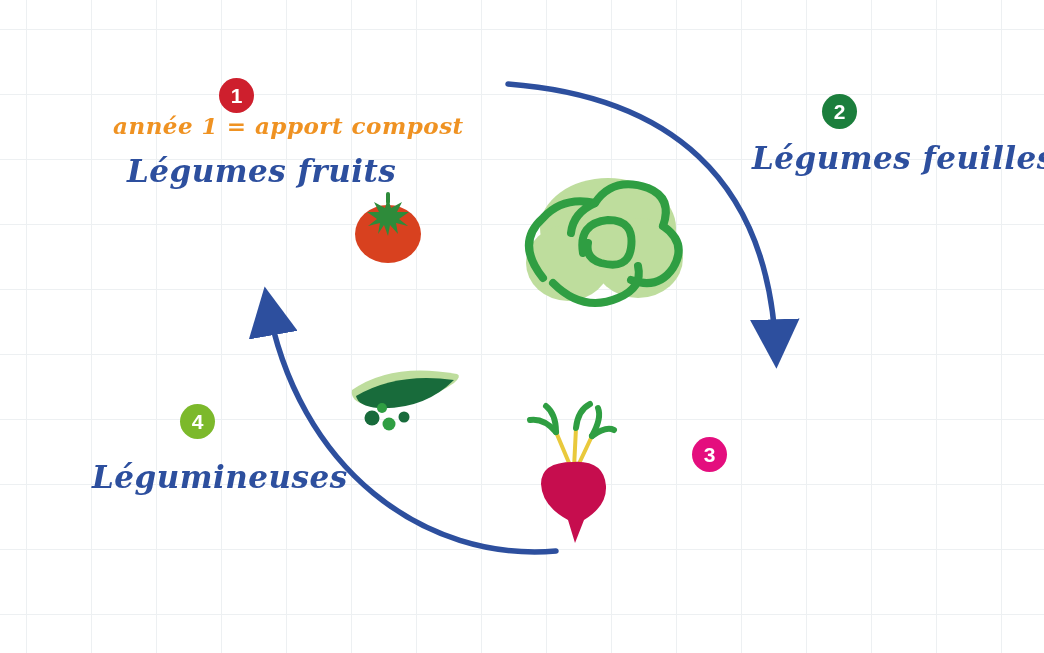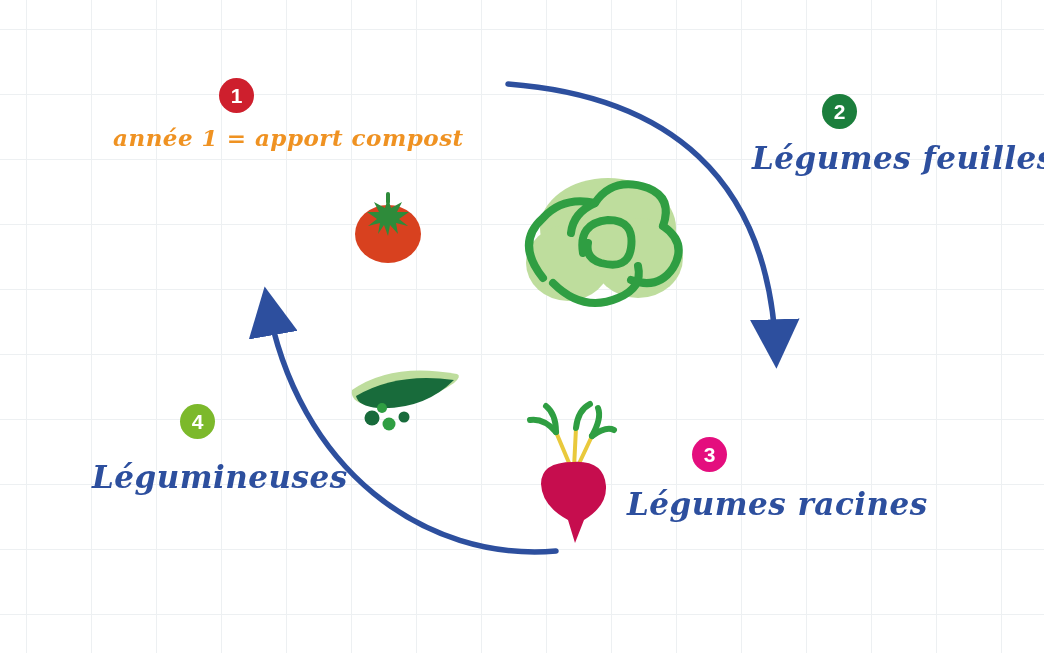--- a/index.html
+++ b/index.html
@@ -65,22 +65,23 @@
       <marker id="ah" markerWidth="9" markerHeight="9" refX="6.5" refY="4.5" orient="auto-start-reverse">
         <path d="M0 0 L9 4.5 L0 9 z" fill="#2d4f9e"></path>
       </marker>
     </defs>
     <path d="M508 84 C 665 96, 770 175, 776 355" fill="none" stroke="#2d4f9e" stroke-width="5.5" stroke-linecap="round" marker-end="url(#ah)"></path>
     <path d="M556 551 C 425 562, 297 470, 267 300" fill="none" stroke="#2d4f9e" stroke-width="5.5" stroke-linecap="round" marker-end="url(#ah)"></path>
   </svg>
 
   <div class="badge" style="left: 219px; top: 78px; background-color: rgb(206, 31, 45);">1</div>
 
-  <div class="script note" style="left: 113px; top: 124px; color: rgb(239, 146, 34);">année 1 = apport compost</div>
+  <div class="script note" style="left: 113px; top: 112px; color: rgb(239, 146, 34);">année 1 = apport compost</div>
 
+  <div class="script label" style="left: 127px; top: 153px; color: rgb(45, 79, 158);">Légumes fruits</div>
 
   <div class="icon" style="left:350px;top:190px;">
     <svg width="76" height="74" viewBox="0 0 76 74">
       <ellipse cx="38" cy="44" rx="33" ry="29" fill="#d8411f"></ellipse>
       <rect x="36" y="2" width="4" height="12" rx="2" fill="#2e8b3a"></rect>
       <path d="M38 8 L41 18 L52 12 L47 22 L59 22 L49 29 L58 36 L46 33 L48 44 L40 35 L38 46 L34 35 L28 44 L30 33 L18 36 L27 29 L17 22 L29 22 L24 12 L35 18 Z" fill="#2e8b3a"></path>
     </svg>
   </div>
 
   <div class="badge" style="left: 822px; top: 94px; background-color: rgb(27, 126, 60);">2</div>
@@ -99,21 +100,20 @@
         <path d="M82 45 Q 100 18 135 30 Q 160 40 150 68"></path>
         <path d="M150 68 Q 175 85 160 110 Q 145 132 118 122"></path>
         <path d="M40 125 Q 70 155 105 140 Q 130 130 125 108"></path>
         <path d="M70 95 Q 65 65 95 62 Q 122 62 118 90 Q 115 112 88 105 Q 72 100 75 85"></path>
       </g>
     </svg>
   </div>
 
   <div class="badge" style="left: 692px; top: 437px; background-color: rgb(228, 14, 126);">3</div>
 
-  <div class="script label" style="left: 627px; top: 486px; color: rgb(45, 79, 158);">Légumes racines</div>
 
   <div class="icon" style="left:526px;top:398px;">
     <svg width="92" height="148" viewBox="0 0 92 148">
       <g stroke="#e9c93c" stroke-width="4" fill="none" stroke-linecap="round">
         <path d="M46 72 L 30 34"></path>
         <path d="M48 70 L 50 30"></path>
         <path d="M50 72 L 66 38"></path>
       </g>
       <g stroke="#2f9e42" stroke-width="6" fill="none" stroke-linecap="round">
         <path d="M30 34 Q 18 20 4 22"></path>

